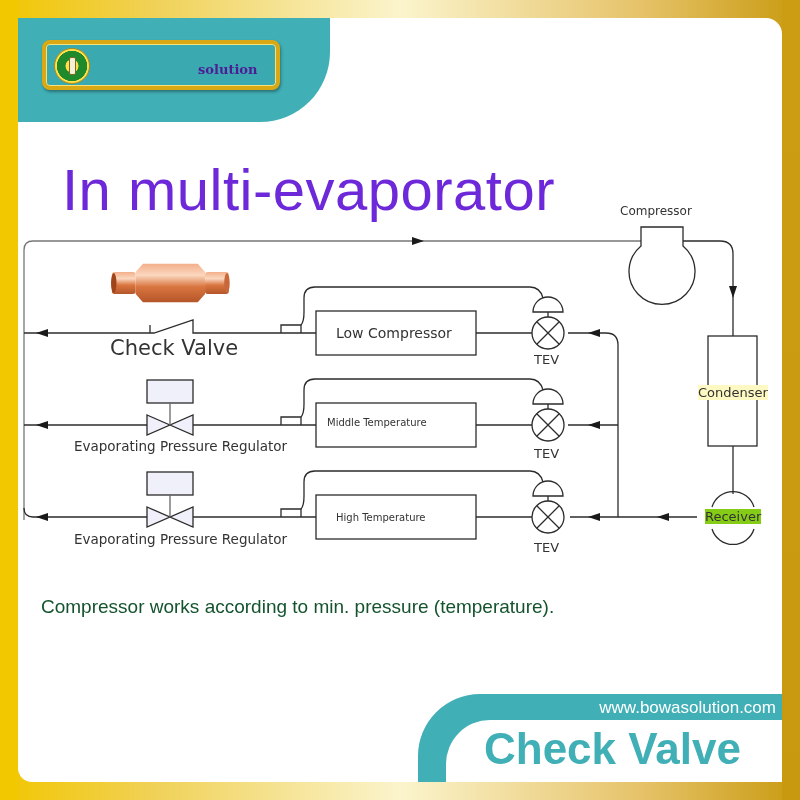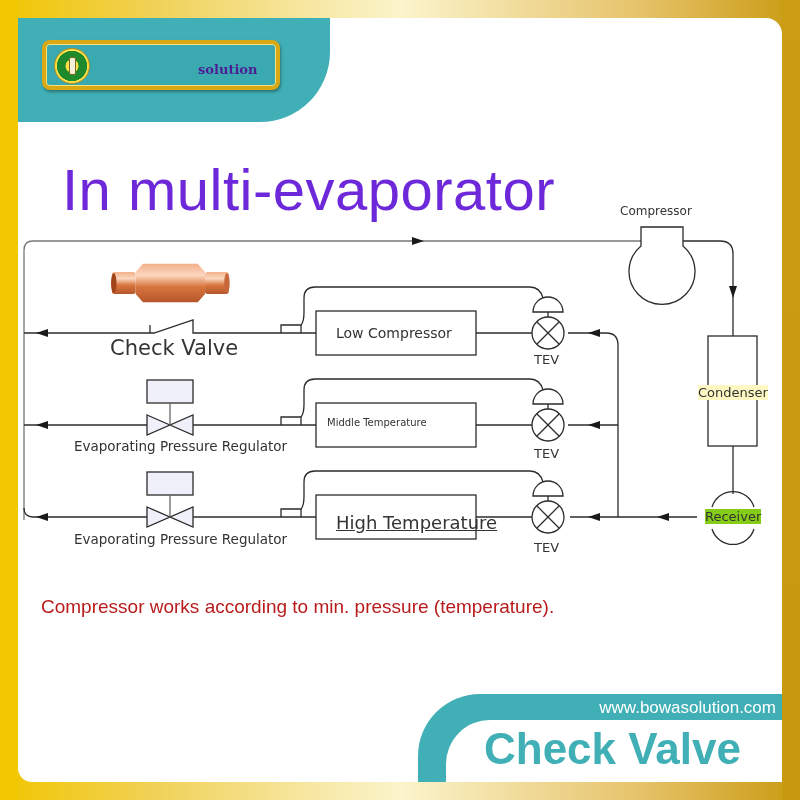--- a/index.html
+++ b/index.html
@@ -130,21 +130,21 @@
 
 <span class="lbl" style="left:110px;top:336px;font-size:21px;">Check Valve</span>
 <span class="lbl" style="left:336px;top:325px;font-size:14px;">Low Compressor</span>
 <span class="lbl" style="left:534px;top:352px;font-size:13px;">TEV</span>
 
 <span class="lbl" style="left:74px;top:438px;font-size:13.5px;">Evaporating Pressure Regulator</span>
 <span class="lbl" style="left:327px;top:417px;font-size:10px;">Middle Temperature</span>
 <span class="lbl" style="left:534px;top:446px;font-size:13px;">TEV</span>
 
 <span class="lbl" style="left:74px;top:531px;font-size:13.5px;">Evaporating Pressure Regulator</span>
-<span class="lbl" style="left:336px;top:512px;font-size:18px;text-decoration:underline;">High Temperature</span>
+<span class="lbl" style="left:336px;top:512px;font-size:10px;">High Temperature</span>
 <span class="lbl" style="left:534px;top:540px;font-size:13px;">TEV</span>
 
-<div style="position:absolute;left:41px;top:596px;font-family:'Liberation Sans',sans-serif;font-size:19px;color:#b91c1c;">Compressor works according to min. pressure (temperature).</div>
+<div style="position:absolute;left:41px;top:596px;font-family:'Liberation Sans',sans-serif;font-size:19px;color:#14532d;">Compressor works according to min. pressure (temperature).</div>
 
 <div style="position:absolute;left:418px;top:694px;width:364px;height:88px;background:#40afb6;border-radius:62px 0 0 0;"></div>
 <div style="position:absolute;left:446px;top:720px;width:336px;height:62px;background:#ffffff;border-radius:44px 0 0 0;"></div>
 <div style="position:absolute;left:540px;top:697px;width:236px;text-align:right;font-family:'Liberation Sans',sans-serif;font-size:17px;color:#ffffff;line-height:22px;">www.bowasolution.com</div>
 <div style="position:absolute;left:484px;top:720px;font-family:'Liberation Sans',sans-serif;font-weight:bold;font-size:44px;color:#40afb6;line-height:58px;">Check Valve</div>
 
 </body></html>

